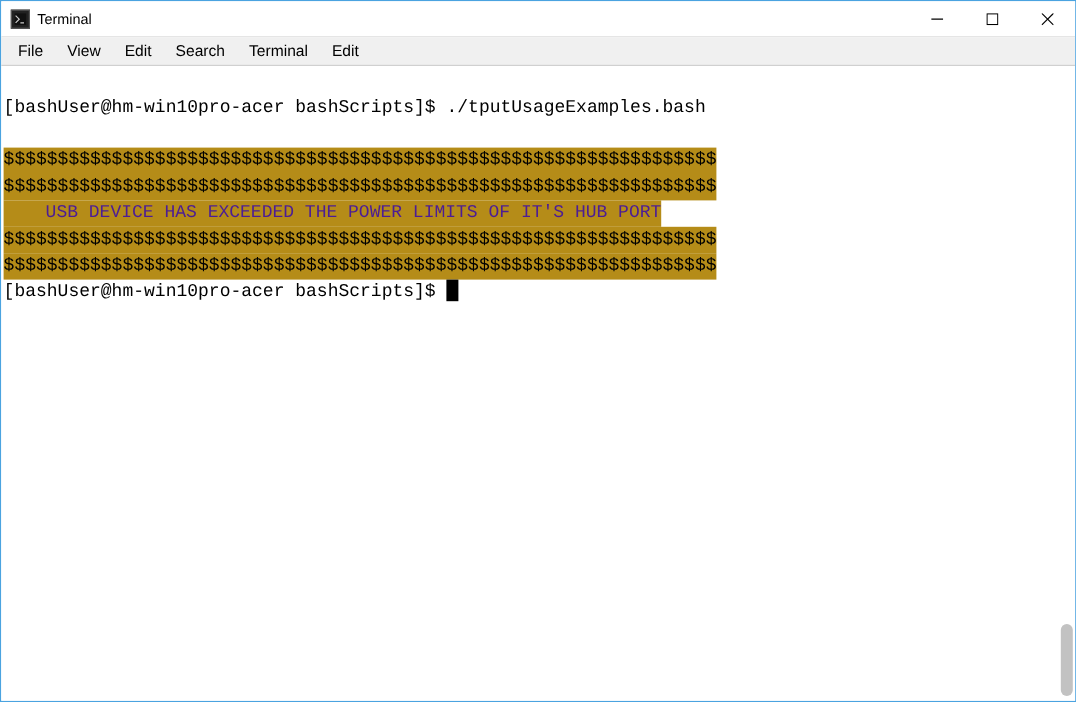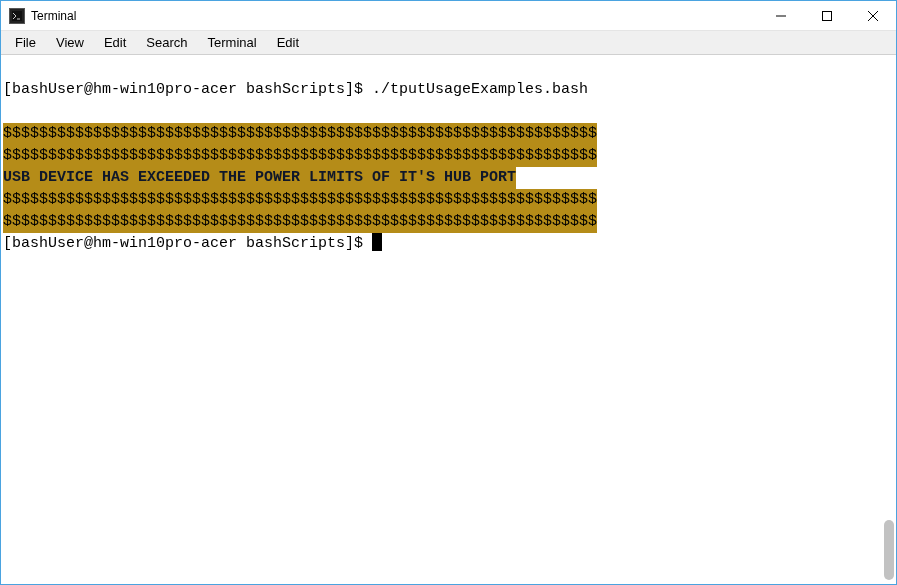--- a/index.html
+++ b/index.html
@@ -91,23 +91,24 @@
       display: block;
       font-family: Liberation Mono, monospace;
     }
     .hl {
       background: #b58c18;
       color: #000;
       display: inline-block;
     }
     .hl-bold {
       background: #b58c18;
-      color: #0f172a;
-      font-weight: bold;
+      color: #4c1d95;
+      font-weight: normal;
       display: inline-block;
+      padding-left: 35px;
     }
     .cursor-block {
       display: inline-block;
       width: 10px;
       height: 18px;
       background: #000;
       vertical-align: text-bottom;
       margin-bottom: 1px;
     }
     .scrollbar {

